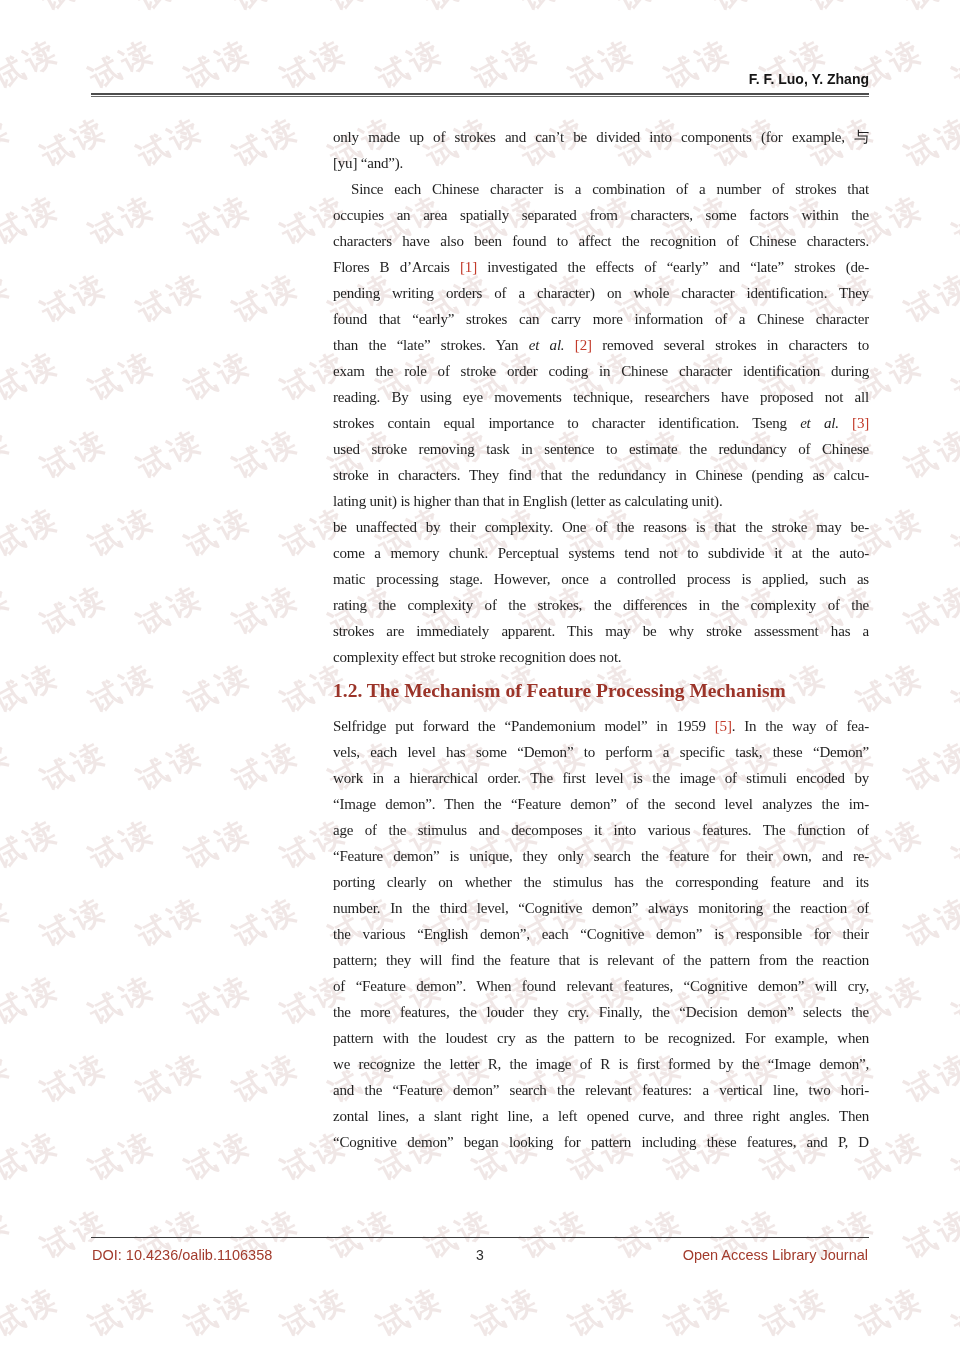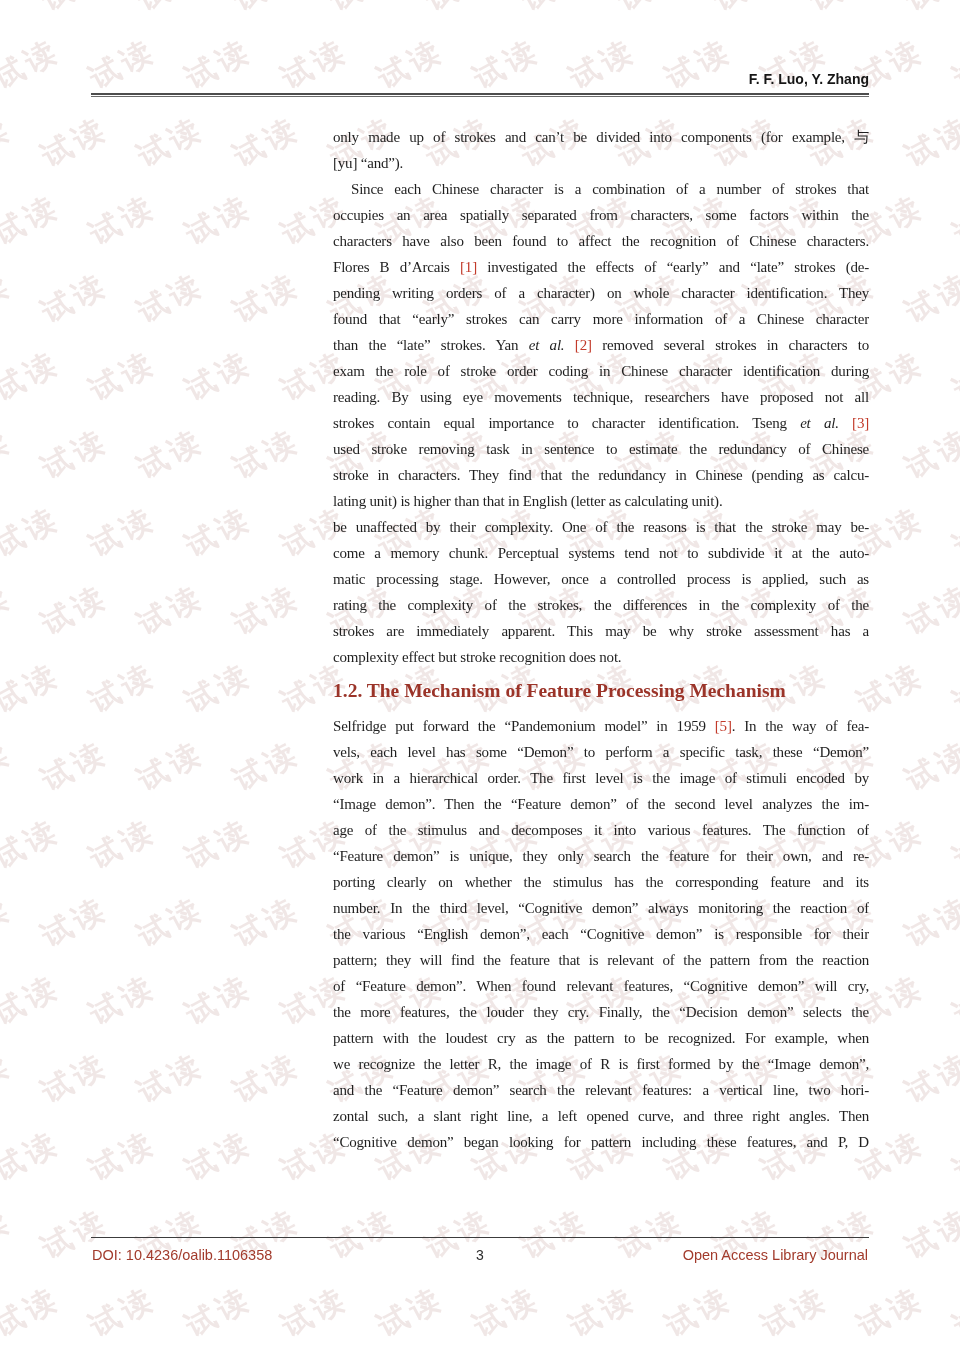--- a/index.html
+++ b/index.html
@@ -339,21 +339,21 @@
       <div class="ln">“Feature demon” is unique, they only search the feature for their own, and re-</div>
       <div class="ln">porting clearly on whether the stimulus has the corresponding feature and its</div>
       <div class="ln">number. In the third level, “Cognitive demon” always monitoring the reaction of</div>
       <div class="ln">the various “English demon”, each “Cognitive demon” is responsible for their</div>
       <div class="ln">pattern; they will find the feature that is relevant of the pattern from the reaction</div>
       <div class="ln">of “Feature demon”. When found relevant features, “Cognitive demon” will cry,</div>
       <div class="ln">the more features, the louder they cry. Finally, the “Decision demon” selects the</div>
       <div class="ln">pattern with the loudest cry as the pattern to be recognized. For example, when</div>
       <div class="ln">we recognize the letter R, the image of R is first formed by the “Image demon”,</div>
       <div class="ln">and the “Feature demon” search the relevant features: a vertical line, two hori-</div>
-      <div class="ln">zontal such, a slant right line, a left opened curve, and three right angles. Then</div>
+      <div class="ln">zontal lines, a slant right line, a left opened curve, and three right angles. Then</div>
       <div class="ln">“Cognitive demon” began looking for pattern including these features, and P, D</div>
     </div>
 
   <div class="footer-rule"></div>
   <span class="doi">DOI: 10.4236/oalib.1106358</span>
   <span class="pageno">3</span>
   <span class="journal">Open Access Library Journal</span>
 </div>
 
 </body></html>

